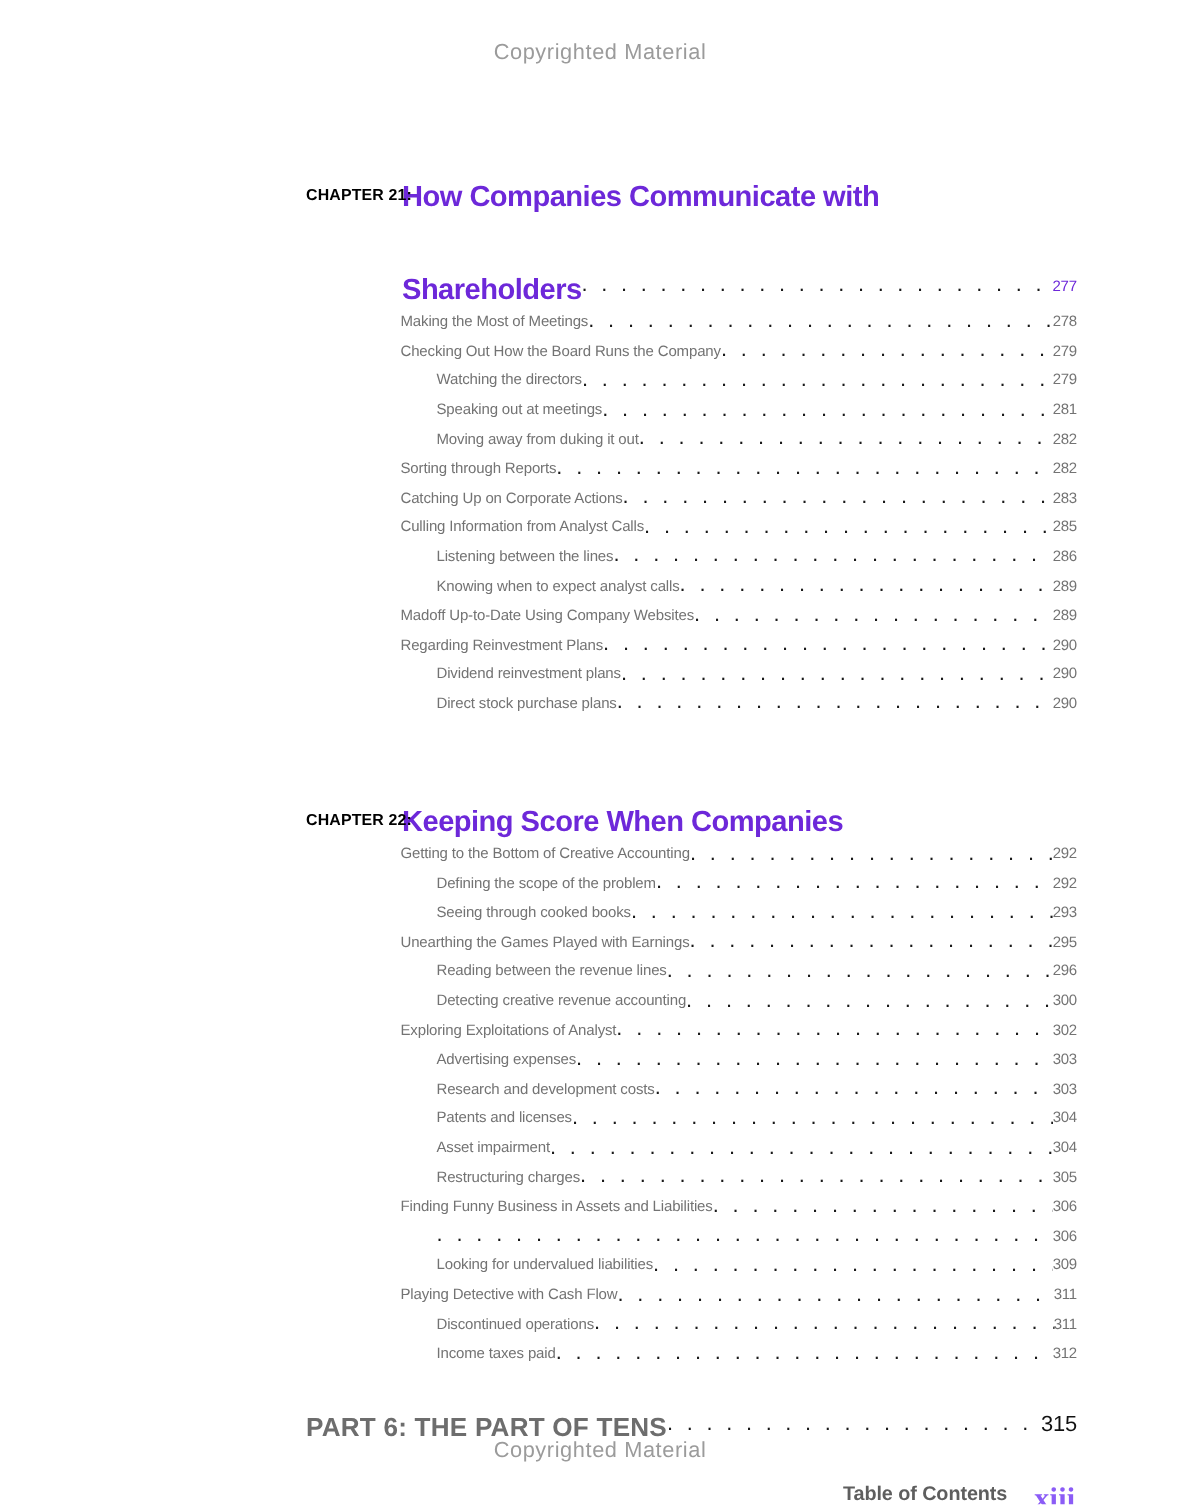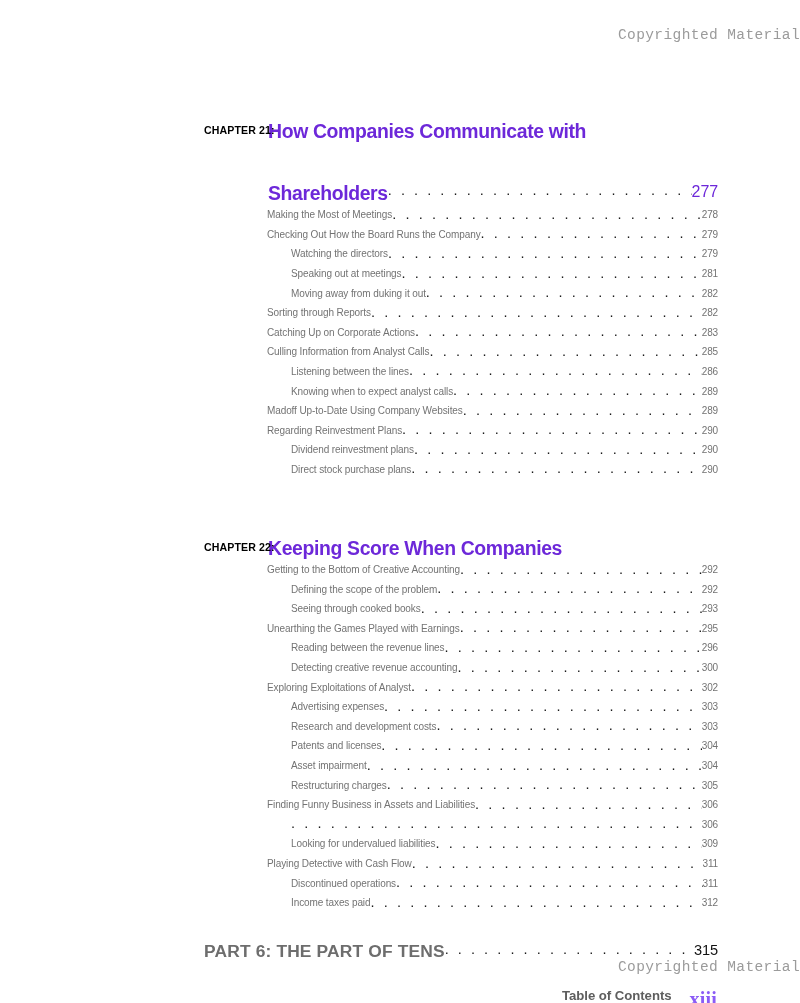--- a/index.html
+++ b/index.html
@@ -17,22 +17,22 @@
     color: #000000;
     overflow: hidden;
     box-sizing: border-box;
   }
 
   
   .watermark {
     position: absolute;
     left: 0;
     width: 800px;
-    text-align: right;
-    font-family: Liberation Mono, monospace;
+    text-align: center;
+    font-family: Liberation Sans, sans-serif;
     font-size: 14.5px;
     letter-spacing: 0.4px;
     color: #9b9b9b;
     user-select: none;
   }
   .watermark-top { top: 27px; }
   .watermark-bottom { top: 959px; }
 
   
   .toc {
@@ -91,21 +91,21 @@
     letter-spacing: -0.35px;
     line-height: 24.6px;
     color: #6d28d9;
     margin-top: 37px;
   }
   .chapter-head .pg,
   .chapter-head .leader {
     font-weight: normal;
   }
   .chapter-head .pg {
-    font-size: 16px;
+    font-size: 10px;
     letter-spacing: -0.1px;
     transform: translateY(-1px);
   }
   .chapter-head .leader {
     letter-spacing: 2.55px;
     transform: translateY(-3px);
   }
 
   
   .entry {

